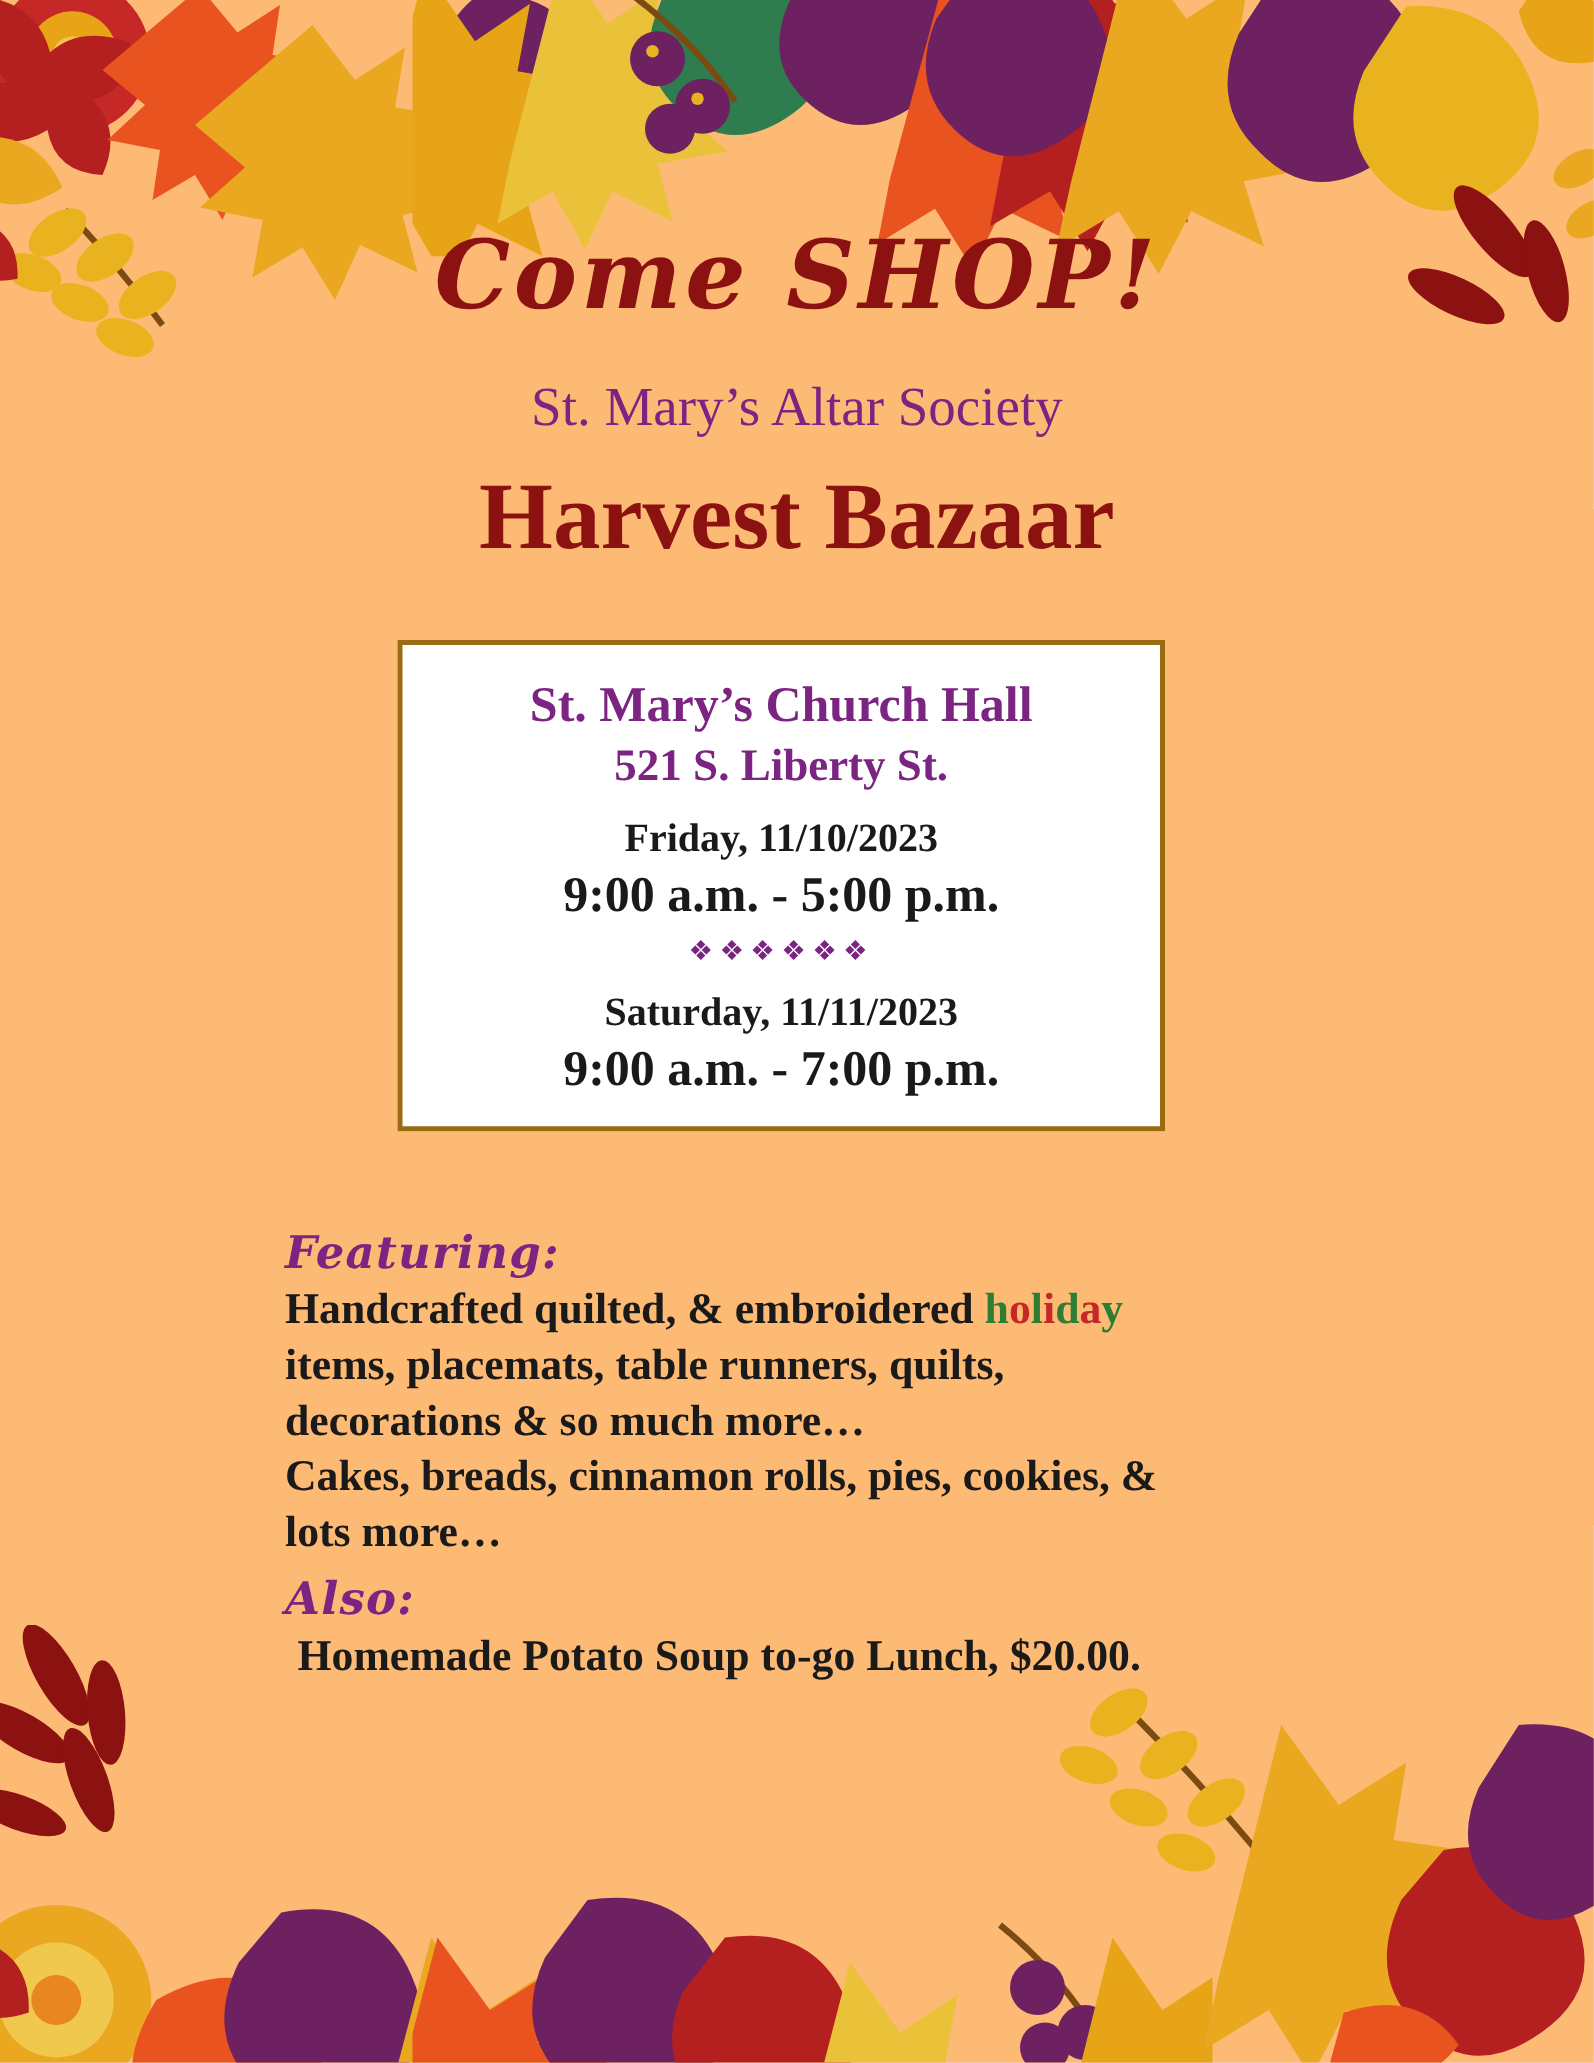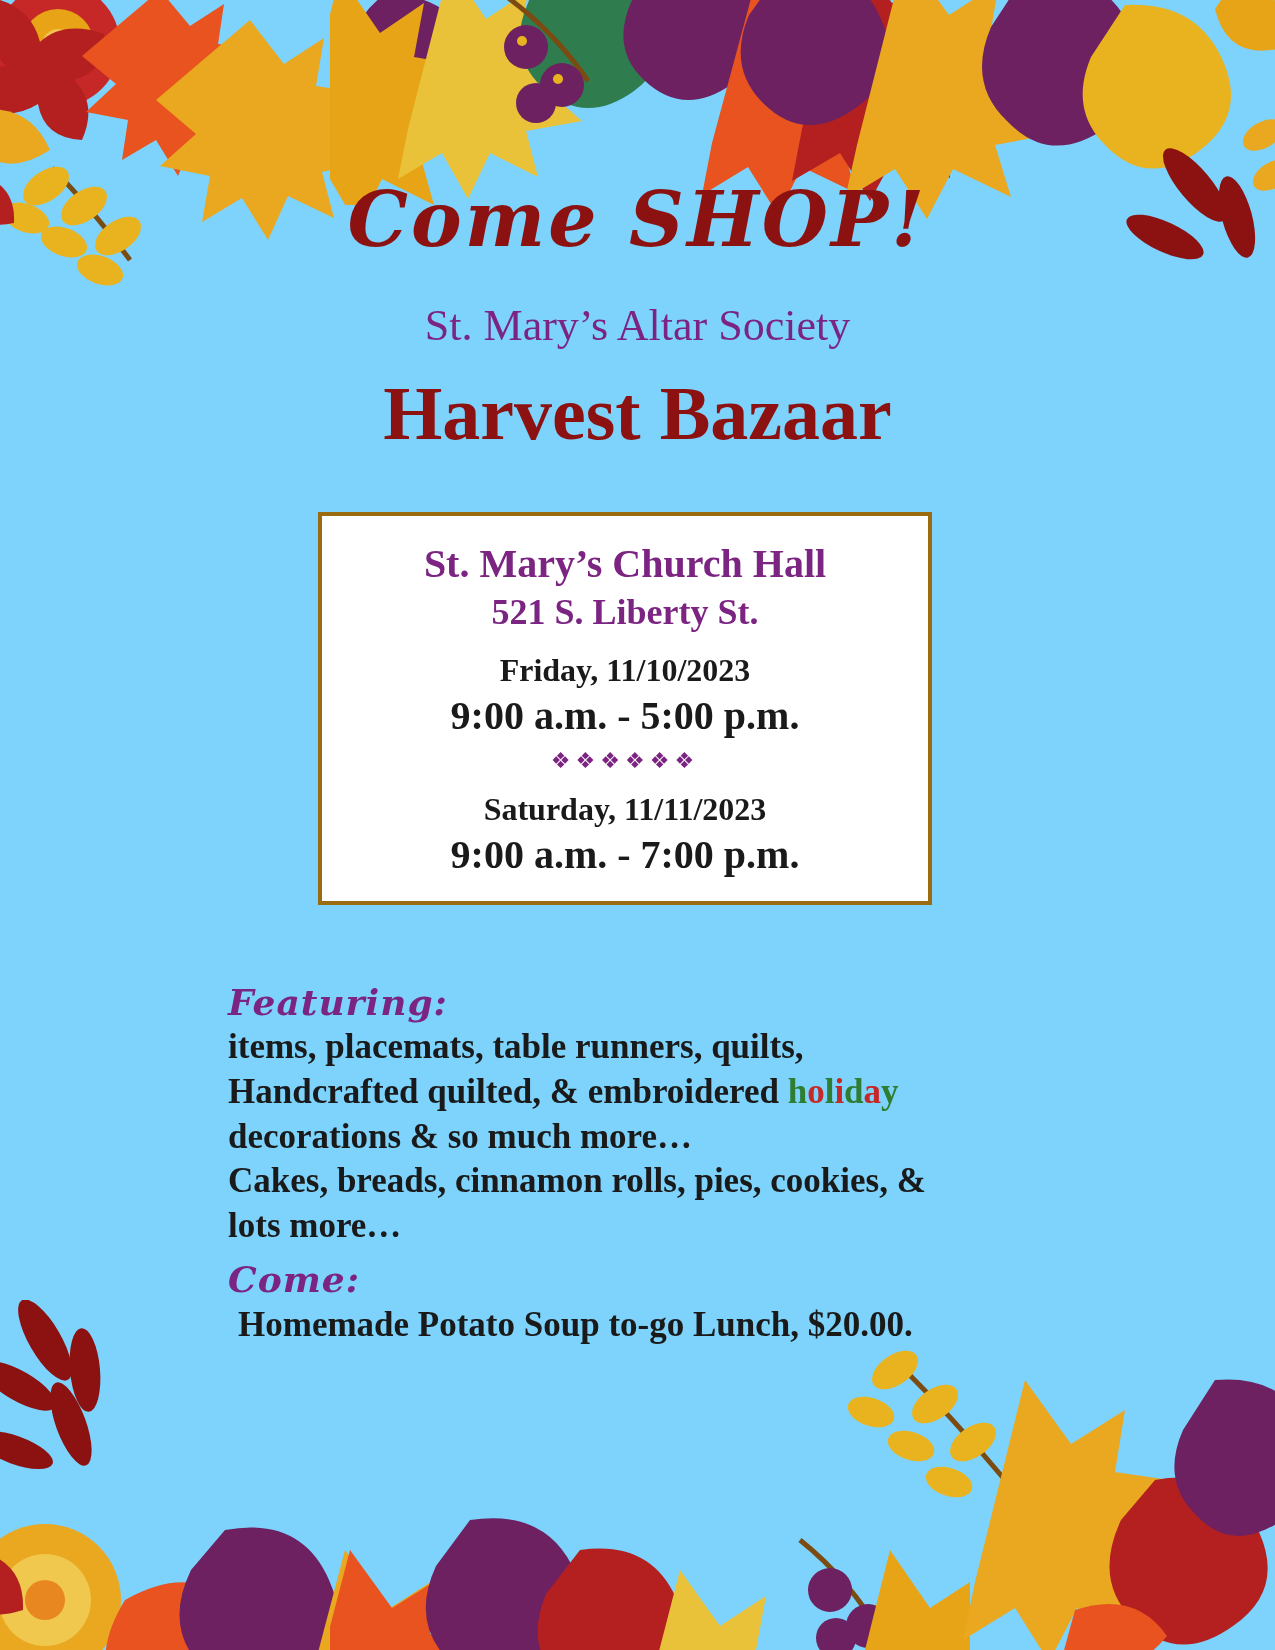--- a/index.html
+++ b/index.html
@@ -12,21 +12,21 @@
     background: #ffffff;
     font-family: "Liberation Serif", serif;
     overflow: hidden;
     position: relative;
   }
   .page {
     position: relative;
     width: 1275px;
     height: 1650px;
     overflow: hidden;
-    background: #7dd3fc;
+    background: #fdba74;
   }
 
   
   .deco {
     position: absolute;
     pointer-events: none;
   }
   .deco-top-left   { top: -10px;  left: -20px;  width: 520px;  height: 330px; }
   .deco-top-right  { top: -15px;  right: -10px; width: 560px;  height: 310px; }
   .deco-bottom-left{ bottom: -20px; left: -25px; width: 560px; height: 370px; }
@@ -249,30 +249,30 @@
     <div class="venue2">521 S. Liberty St.</div>
     <div class="date-line">Friday, 11/10/2023</div>
     <div class="time-line">9:00 a.m. - 5:00 p.m.</div>
     <div class="divider-diamonds">❖❖❖❖❖❖</div>
     <div class="date-line">Saturday, 11/11/2023</div>
     <div class="time-line">9:00 a.m. - 7:00 p.m.</div>
   </div>
 
   <div class="featuring-wrap">
     <div class="script-label">Featuring:</div>
-    <div class="body-line">items, placemats, table runners, quilts,</div>
     <div class="body-line">
       <span>Handcrafted quilted, &amp; embroidered </span><span><span class="holiday-h">h</span><span class="holiday-o">o</span><span class="holiday-l">l</span><span class="holiday-i">i</span><span class="holiday-d">d</span><span class="holiday-a">a</span><span class="holiday-y">y</span></span>
     </div>
+    <div class="body-line">items, placemats, table runners, quilts,</div>
     <div class="body-line">decorations &amp; so much more…</div>
     <div class="body-line">Cakes, breads, cinnamon rolls, pies, cookies, &amp;</div>
     <div class="body-line">lots more…</div>
 
     <div class="also-wrap">
-      <div class="script-label">Come:</div>
+      <div class="script-label">Also:</div>
       <div class="also-line">Homemade Potato Soup to-go Lunch, $20.00.</div>
     </div>
   </div>
 
   <div class="deco deco-bottom-left">
     <svg viewBox="0 0 560 370" width="560" height="370" xmlns="http://www.w3.org/2000/svg">
 
       <g fill="#8c1111">
         <ellipse cx="70" cy="40" rx="16" ry="46" transform="rotate(-30 70 40)"></ellipse>
         <ellipse cx="110" cy="70" rx="15" ry="42" transform="rotate(-5 110 70)"></ellipse>

